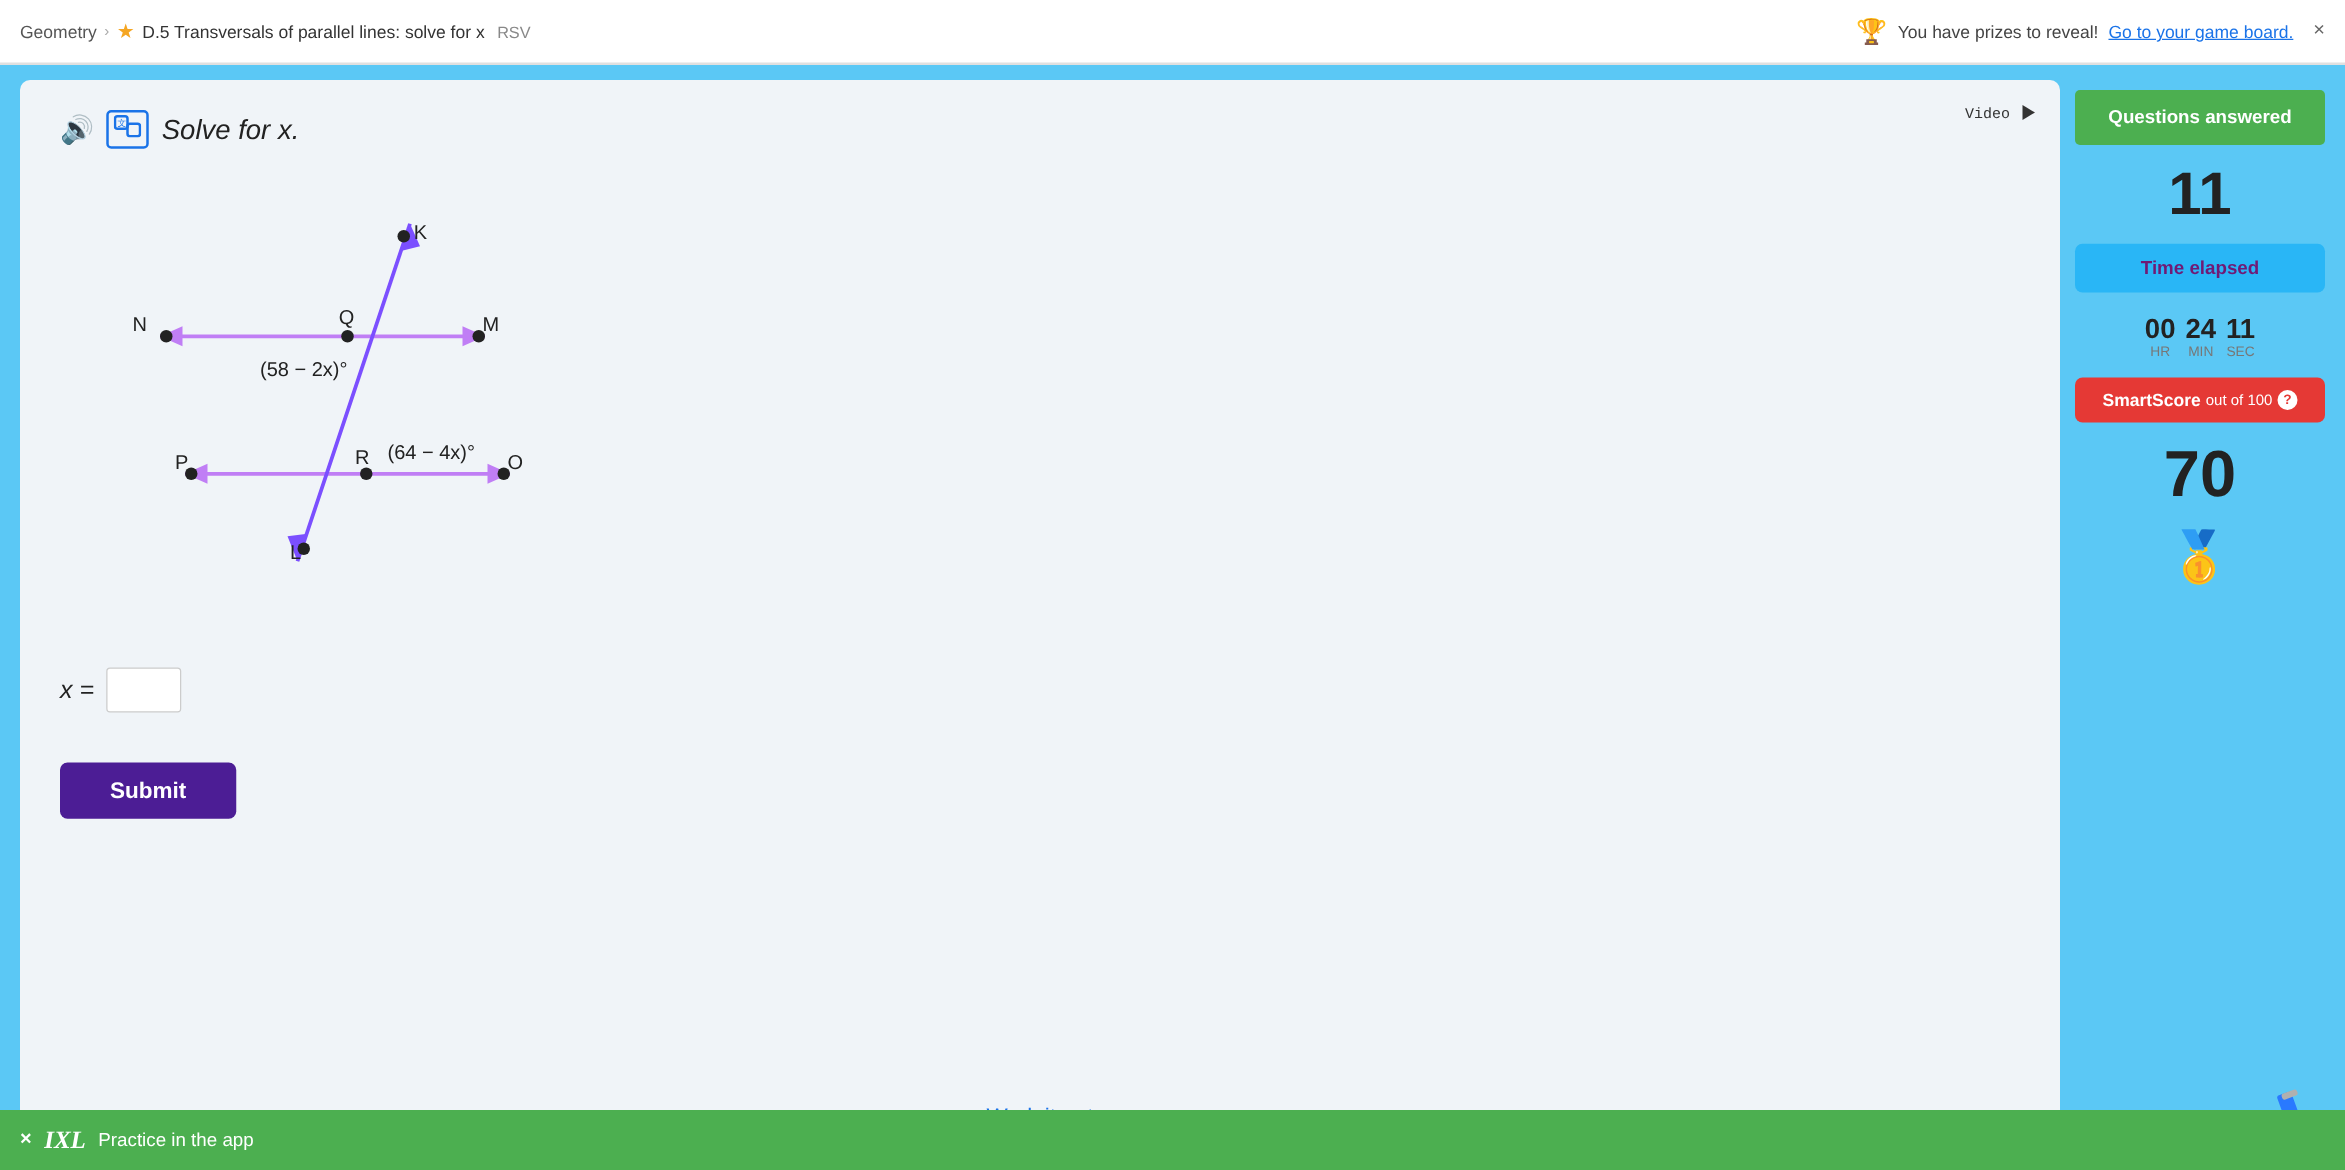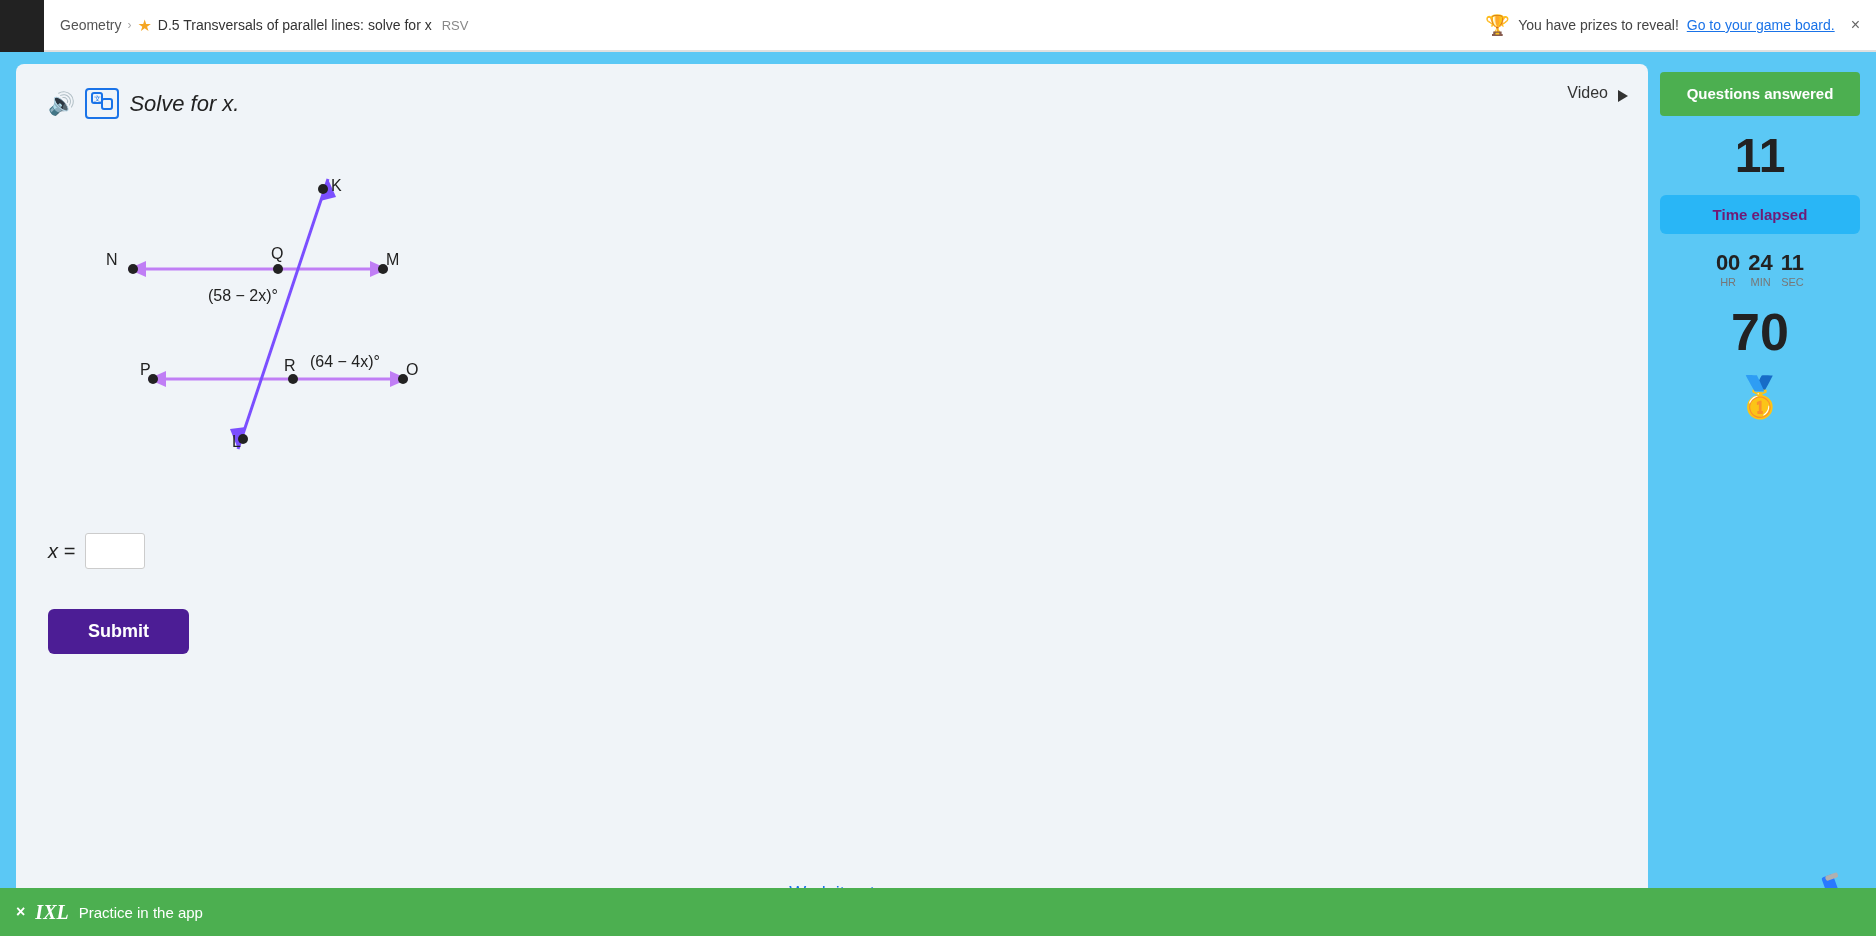--- a/index.html
+++ b/index.html
@@ -12,21 +12,20 @@
     }
 
     
     .top-bar {
       background: #fff;
       height: 52px;
       display: flex;
       align-items: center;
       padding: 0 16px;
       border-bottom: 2px solid #e0e0e0;
-      margin-left: 44px;
     }
     .breadcrumb {
       display: flex;
       align-items: center;
       gap: 6px;
       font-size: 14px;
       color: #555;
     }
     .breadcrumb .geo {
       color: #555;
@@ -171,25 +170,26 @@
     }
 
     
     .video-btn {
       position: absolute;
       top: 24px;
       right: 200px;
       background: none;
       border: none;
       cursor: pointer;
-      font-size: 16px;
+      font-size: 12px;
       color: #333;
       display: flex;
-      align-items: flex-end;
+      align-items: flex-start;
       gap: 6px;
+      font-family: Liberation Mono, monospace;
     }
 
     
     .sidebar {
       width: 200px;
       display: flex;
       flex-direction: column;
       gap: 12px;
       padding-top: 8px;
     }
@@ -471,20 +471,25 @@
           <div class="time-num">24</div>
           <div class="time-unit">MIN</div>
         </div>
         <div class="time-sep"></div>
         <div style="text-align:center;">
           <div class="time-num">11</div>
           <div class="time-unit">SEC</div>
         </div>
       </div>
 
+      <button class="smart-score-btn">
+        <span>SmartScore</span>
+        <span style="font-size:12px; font-weight:normal;">out of 100</span>
+        <span style="background:#fff; color:#e53935; border-radius:50%; width:16px; height:16px; font-size:11px; display:inline-flex; align-items:center; justify-content:center; font-weight:bold;">?</span>
+      </button>
 
       <div class="smart-score-value">70</div>
 
       <div class="medal-icon">🥇</div>
 
       <div style="margin-top: auto; text-align:right; padding-right:10px; padding-top: 30px;">
         <svg width="36" height="50" viewBox="0 0 36 50" style="cursor:pointer;">
           <rect x="12" y="5" width="12" height="30" rx="2" fill="#2979ff" transform="rotate(-20 18 20)"></rect>
           <polygon points="8,38 14,33 20,44" fill="#ffb300"></polygon>
           <polygon points="10,40 15,44 20,44 14,35" fill="#ffcc02"></polygon>

